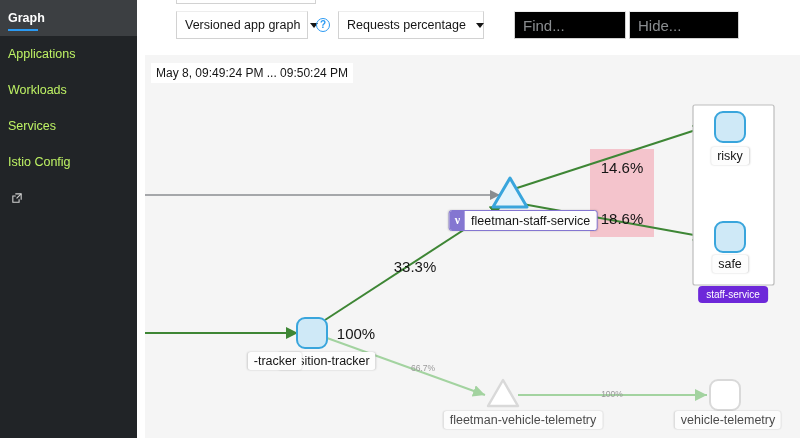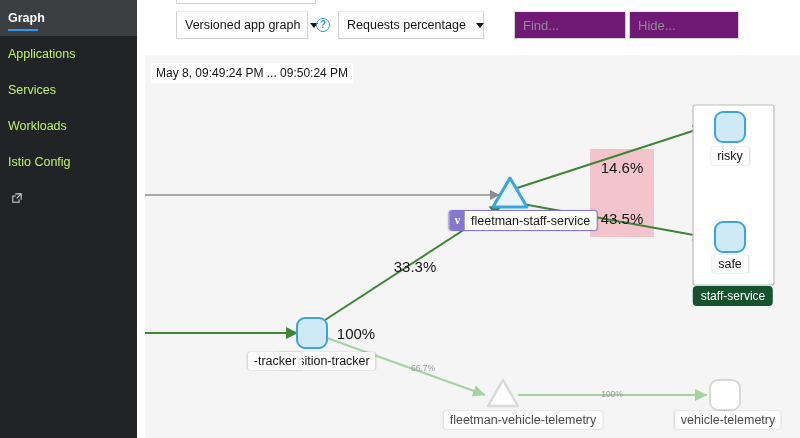--- a/index.html
+++ b/index.html
@@ -97,24 +97,24 @@
     padding: 1px 8px;
     font-size: 11px;
     font-weight: bold;
     color: #151515;
     margin-left: 8px;
   }
   .textfield {
     height: 28px;
     border: 1px solid #d2d2d2;
     border-top-color: #ededed;
-    background: #701a75;
+    background: #000000;
     display: flex; align-items: center;
     padding: 0 8px;
-    font-size: 13px;
+    font-size: 15px;
     color: #8a8d90;
   }
 
   
   .canvas {
     position: absolute; left: 145px; top: 55px;
     width: 655px; height: 383px;
     background: #f5f5f5;
     overflow: hidden;
   }
@@ -155,25 +155,25 @@
     font-size: 12px;
     font-weight: bold;
     padding: 2px 5px 3px 5px;
     line-height: 14px;
     font-family: "Liberation Serif", serif;
   }
   .vs-text { padding: 2px 6px; }
 
   .grouplabel {
     position: absolute;
-    background: #14532d;
+    background: #6d28d9;
     color: #ffffff;
     border-radius: 4px;
     padding: 3px 8px;
-    font-size: 12px;
+    font-size: 10px;
     white-space: nowrap;
     transform: translateX(-50%);
   }
 
   .edgelabel {
     position: absolute;
     font-size: 15px;
     font-weight: normal;
     color: #151515;
     white-space: nowrap;
@@ -193,24 +193,24 @@
 <div id="app">
 
   <nav class="sidebar">
     <div class="nav-item active">
       <span>Graph</span>
     </div>
     <div class="nav-item">
       <span>Applications</span>
     </div>
     <div class="nav-item">
+      <span>Workloads</span>
+    </div>
+    <div class="nav-item">
       <span>Services</span>
-    </div>
-    <div class="nav-item">
-      <span>Workloads</span>
     </div>
     <div class="nav-item">
       <span>Istio Config</span>
     </div>
     <div class="nav-item">
       <span class="ext-icon">
         <svg width="10" height="10" viewBox="0 0 12 12">
           <path d="M4 1 H11 V8" fill="none" stroke="#d2d2d2" stroke-width="1.3"></path>
           <path d="M11 1 L5.5 6.5" fill="none" stroke="#d2d2d2" stroke-width="1.3"></path>
           <path d="M8.5 7.5 V11 H1 V3.5 H4.5" fill="none" stroke="#d2d2d2" stroke-width="1.3"></path>
@@ -299,21 +299,21 @@
 
       <path d="M358,325 L373,351 L343,351 Z" fill="#ffffff" stroke="#d9d9d9" stroke-width="2.5" stroke-linejoin="round"></path>
 
       <rect x="565" y="325" width="30" height="30" rx="8" fill="#ffffff" stroke="#d9d9d9" stroke-width="2"></rect>
     </svg>
 
     <div class="edgelabel" style="left:211px; top:278px;">100%</div>
     <div class="edgelabel" style="left:270px; top:211px;">33.3%</div>
     <div class="edgelabel faded" style="left:268px; top:313px;margin-left:10px;">66.7%</div>
     <div class="edgelabel" style="left:477px; top:112px;">14.6%</div>
-    <div class="edgelabel" style="left:477px; top:163px;">43.5%</div>
+    <div class="edgelabel" style="left:477px; top:163px;">18.6%</div>
     <div class="edgelabel faded" style="left:467px; top:339px;">100%</div>
 
     <div class="nlabel" style="left:182px; top:297px;">position-tracker</div>
 
     <div class="nlabel" style="left:130px; top:297px;">-tracker</div>
 
     <div class="nlabel vs-chip" style="left:378px; top:155px;">
       <span class="vs-badge">ν</span>
       <span class="vs-text">fleetman-staff-service</span>
     </div>

